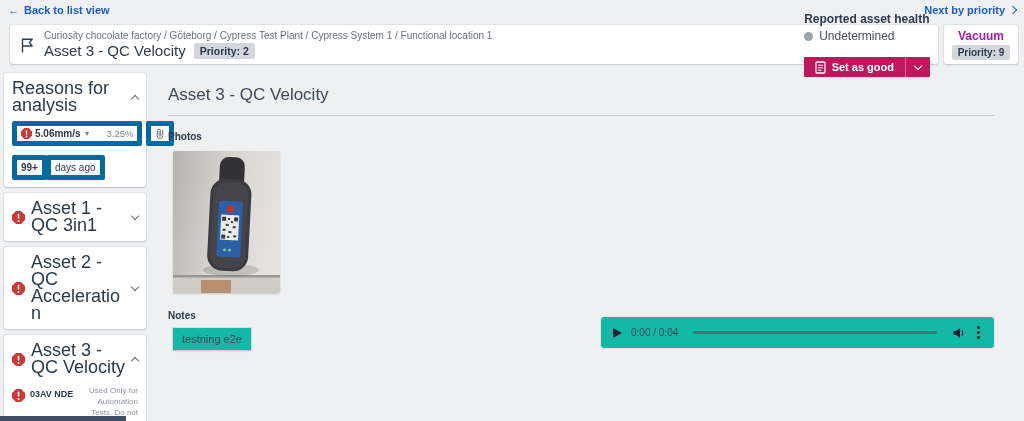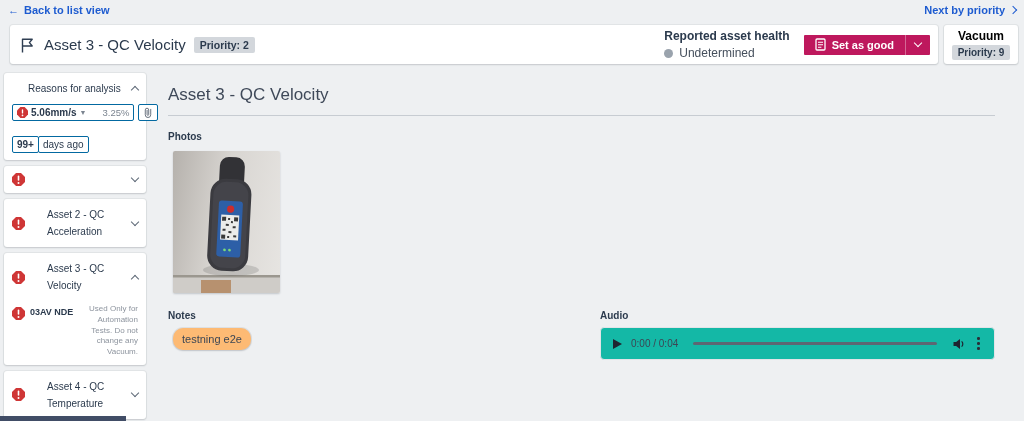--- a/index.html
+++ b/index.html
@@ -38,80 +38,80 @@
     display:flex; align-items:center; padding:0 8px;
   }
   .flag-wrap { width:18px; height:18px; margin:0 8px 0 0; flex:none; }
   .crumb { font-size:10px; color:#68727f; line-height:13px; white-space:nowrap; }
   .title-row { display:flex; align-items:center; gap:8px; }
   .asset-title { font-size:15px; color:#2b3a4d; line-height:18px; }
   .badge {
     background:#d3d7dc; color:#2b3a4d; font-size:10.5px; font-weight:bold;
     padding:2px 6px; border-radius:2px; white-space:nowrap;
   }
-  .header-right { margin-left:auto; display:flex; align-items:center; gap:14px; }
+  .header-right { margin-left:auto; display:flex; align-items:center; gap:14px;flex-direction:column; }
   .health-block { text-align:left; }
   .health-label { font-size:12px; font-weight:bold; color:#2b3a4d; line-height:14px; }
   .health-status { display:flex; align-items:center; gap:6px; margin-top:3px; }
   .status-dot { width:9px; height:9px; border-radius:50%; background:#9aa3ad; }
   .health-status span { font-size:12px; color:#454f5c; }
   .split-btn {
     display:flex; align-items:stretch; height:20px;
     background:#be185d; border-radius:1px; overflow:hidden; color:#fff;
   }
   .split-btn .main-part {
     display:flex; align-items:center; gap:6px; padding:0 11px;
     font-size:11px; font-weight:bold; border-right:1px solid rgba(255,255,255,.35);
   }
   .split-btn .drop-part { width:24px; display:flex; align-items:center; justify-content:center; }
   .split-btn .chev { border-color:#fff; }
   .vacuum-card {
     position:absolute; left:944px; top:25px; width:74px; height:39px;
     display:flex; flex-direction:column; align-items:center; justify-content:center; gap:3px;
   }
-  .vacuum-name { font-size:12px; font-weight:bold; color:#000000; line-height:12px; }
+  .vacuum-name { font-size:12px; font-weight:bold; color:#a21caf; line-height:12px; }
 
   
   .sidebar { position:absolute; left:4px; top:73px; width:142px; display:flex; flex-direction:column; gap:6px; }
   .side-card { padding:7px 8px; }
   .side-head { display:flex; align-items:center; gap:6px; }
-  .side-label { flex:1; font-size:10px; color:#2b3a4d; line-height:17px; overflow-wrap:anywhere;margin-left:16px; }
+  .side-label { flex:1; font-size:18px; color:#2b3a4d; line-height:17px; overflow-wrap:anywhere; }
   .side-head .chev { margin-left:auto; }
   .oct { width:13px; height:13px; flex:none; }
   .metric-row { display:flex; gap:4px; margin-top:7px; align-items:stretch; }
   .chip {
     display:inline-flex; align-items:center; gap:3px;
-    border:1px solid #0369a1; border-radius:2px; padding:1px 4px;
+    border:5px solid #0369a1; border-radius:2px; padding:1px 4px;
     background:#fff; font-size:10px; color:#2b3a4d; line-height:13px;
   }
   .chip .val { font-weight:bold; }
   .chip .delta { color:#7b8490; font-size:9.5px; display:inline-flex; align-items:center; gap:16px; }
   .tri-down { font-size:7px; color:#7b8490; }
-  .age-row { display:flex; margin-top:15px; }
+  .age-row { display:flex; margin-top:9px; }
   .age-row .chip + .chip { margin-left:-1px;justify-content:flex-end; }
   .detail-row { display:flex; align-items:flex-start; gap:5px; margin-top:10px; }
   .detail-code { font-size:9px; font-weight:bold; color:#2b3a4d; margin-top:3px; white-space:nowrap; }
   .detail-note { flex:1; font-size:8px; color:#8d949e; text-align:right; line-height:1.35; }
 
   
   .main { position:absolute; left:168px; top:85px; width:827px; }
   .main-title { font-size:17px; color:#3f4959; font-weight:400; }
   .divider { margin-top:10px; height:1px; background:#c7ccd2; }
   .section-h { font-size:10px; font-weight:bold; color:#2b3a4d; }
   .photos-h { margin-top:15px; }
   .photo-box {
     margin:9px 0 0 5px; width:107px; height:142px; border-radius:2px; overflow:hidden;
     box-shadow:0 1px 2px rgba(20,30,45,.2); position:relative;
     background:linear-gradient(100deg,#b5b1ac 0%,#d8d5d1 45%,#e7e5e2 100%);
   }
   .bottom-row { margin-top:17px; display:flex; }
   .notes-col { width:432px; flex:none; }
   .audio-col { flex:1; }
   .note-chip {
-    display:inline-block; margin:7px 0 0 5px; background:#fdba74; border-radius:10px;
+    display:inline-block; margin:7px 0 0 5px; background:#14b8a6; border-radius:0;
     box-shadow:0 0 0 1px rgba(20,30,45,.07), 0 1px 2px rgba(20,30,45,.14);
     padding:5px 9px; font-size:11px; color:#3c4654;
   }
   .audio-player {
     margin-top:6px; height:33px; background:#14b8a6; border:1px solid #e2e4e8; border-radius:4px;
     display:flex; align-items:center; padding:0 12px; gap:9px;
   }
   .play-tri { width:0; height:0; border-left:9px solid #1f2430; border-top:5.5px solid transparent; border-bottom:5.5px solid transparent; flex:none; }
   .audio-time { font-size:10px; color:#3c4654; white-space:nowrap; }
   .seek-line { flex:1; height:2.5px; background:#5d6673; border-radius:2px; margin:0 6px; }
@@ -136,20 +136,21 @@
   </span>
 </div>
 
 <div class="card header-card">
   <span class="flag-wrap">
     <svg width="18" height="18" viewBox="0 0 18 18">
       <path d="M4.5 16.5 V3.2 H14.2 L11.4 6.6 14.2 10 H4.5" fill="none" stroke="#2f3e52" stroke-width="1.4" stroke-linejoin="round"></path>
     </svg>
   </span>
   <div>
+    <div class="crumb">Curiosity chocolate factory / Göteborg / Cypress Test Plant / Cypress System 1 / Functional location 1</div>
     <div class="title-row">
       <span class="asset-title">Asset 3 - QC Velocity</span>
       <span class="badge">Priority: 2</span>
     </div>
   </div>
   <div class="header-right">
     <div class="health-block">
       <div class="health-label">Reported asset health</div>
       <div class="health-status">
         <span class="status-dot"></span>
@@ -214,20 +215,21 @@
     </div>
   </div>
 
   <div class="card side-card">
     <div class="side-head clickable">
       <svg class="oct" viewBox="0 0 13 13">
         <polygon points="4,0 9,0 13,4 13,9 9,13 4,13 0,9 0,4" fill="#cf3636"></polygon>
         <rect x="5.7" y="2.6" width="1.6" height="5.2" rx="0.8" fill="#fff"></rect>
           <circle cx="6.5" cy="9.9" r="1" fill="#fff"></circle>
       </svg>
+      <span class="side-label">Asset 1 - QC 3in1</span>
       <span class="chev down"></span>
     </div>
   </div>
 
   <div class="card side-card">
     <div class="side-head clickable">
       <svg class="oct" viewBox="0 0 13 13">
         <polygon points="4,0 9,0 13,4 13,9 9,13 4,13 0,9 0,4" fill="#cf3636"></polygon>
         <rect x="5.7" y="2.6" width="1.6" height="5.2" rx="0.8" fill="#fff"></rect>
           <circle cx="6.5" cy="9.9" r="1" fill="#fff"></circle>
@@ -302,21 +304,20 @@
       </g>
     </svg>
   </div>
 
   <div class="bottom-row">
     <div class="notes-col">
       <div class="section-h">Notes</div>
       <span class="note-chip">testning e2e</span>
     </div>
     <div class="audio-col">
-      <div class="section-h">Audio</div>
       <div class="audio-player">
         <span class="play-tri clickable"></span>
         <span class="audio-time">0:00 / 0:04</span>
         <span class="seek-line clickable"></span>
         <span class="clickable">
           <svg width="14" height="12" viewBox="0 0 14 12">
             <path d="M1.5 4 v4 h2.6 L8 11 V1 L4.1 4 z" fill="#1f2430"></path>
             <path d="M9.6 3.4 a3.4 3.4 0 0 1 0 5.2" fill="none" stroke="#1f2430" stroke-width="1.2"></path>
           </svg>
         </span>

